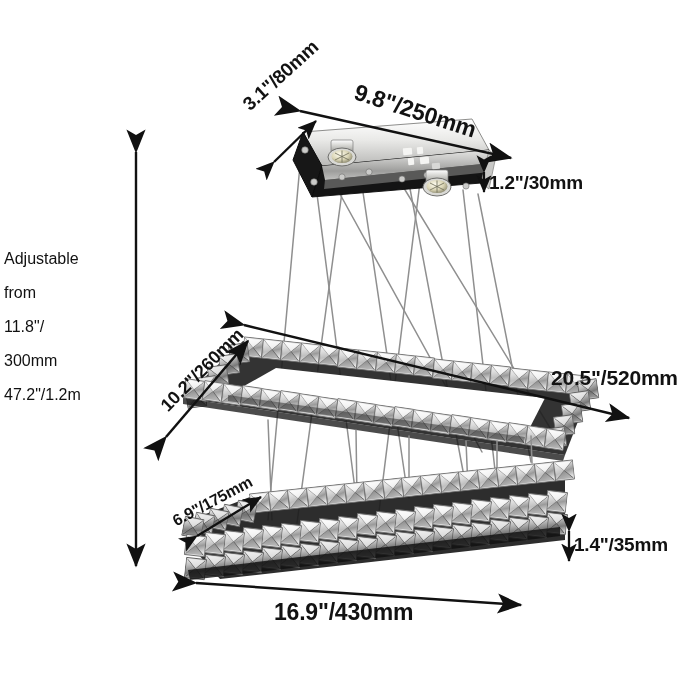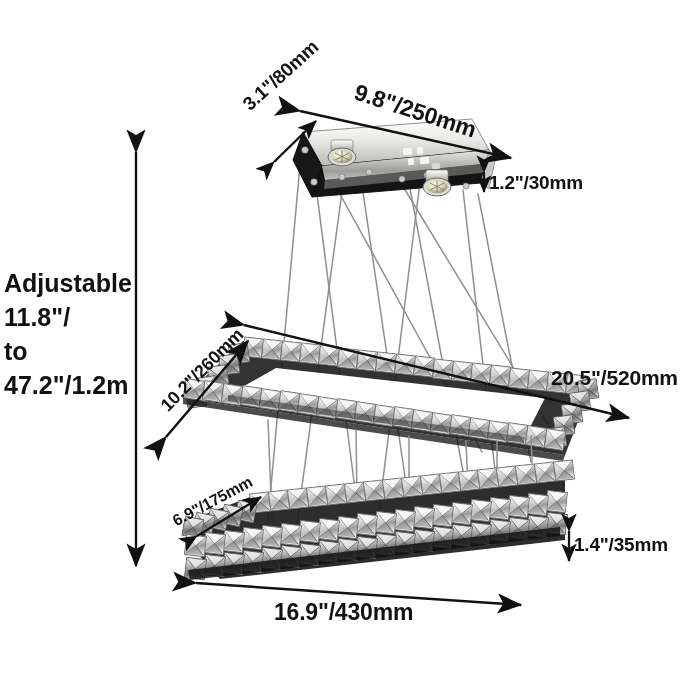--- a/index.html
+++ b/index.html
@@ -74,25 +74,25 @@
     font-size: 19px;
   }
   #label-lower-width {
     left: 274px;
     top: 599px;
     font-size: 23px;
   }
   #adjustable-block {
     position: absolute;
     left: 4px;
-    top: 266px;
+    top: 242px;
     width: 124px;
     font-family: "Liberation Sans", sans-serif;
-    font-weight: bold;
-    font-size: 25px;
+    font-weight: normal;
+    font-size: 16px;
     line-height: 34px;
     color: #111111;
   }
 </style>
 </head>
 <body>
 
 <div id="stage">
 
   <svg id="art" viewBox="0 0 700 700" xmlns="http://www.w3.org/2000/svg">
@@ -389,22 +389,23 @@
       <line x1="197" y1="536" x2="261" y2="497" marker-start="url(#ahS)" marker-end="url(#ahS)" stroke-width="2.3"></line>
 
       <line x1="569" y1="531" x2="569" y2="561" marker-start="url(#ahS)" marker-end="url(#ahS)" stroke-width="2.3"></line>
 
       <line x1="196" y1="583" x2="521" y2="605" marker-start="url(#ah)" marker-end="url(#ah)" stroke-width="2.5"></line>
     </g>
   </svg>
 
   <div id="adjustable-block">
     <div>Adjustable</div>
+    <div>from</div>
     <div>11.8"/</div>
-    <div>to</div>
+    <div>300mm</div>
     <div>47.2"/1.2m</div>
   </div>
 
   <div class="dim-label" id="label-depth-top">3.1"/80mm</div>
 
   <div class="dim-label" id="label-width-top">9.8"/250mm</div>
 
   <div class="dim-label" id="label-canopy-thickness">1.2"/30mm</div>
 
   <div class="dim-label" id="label-upper-depth">10.2"/260mm</div>

